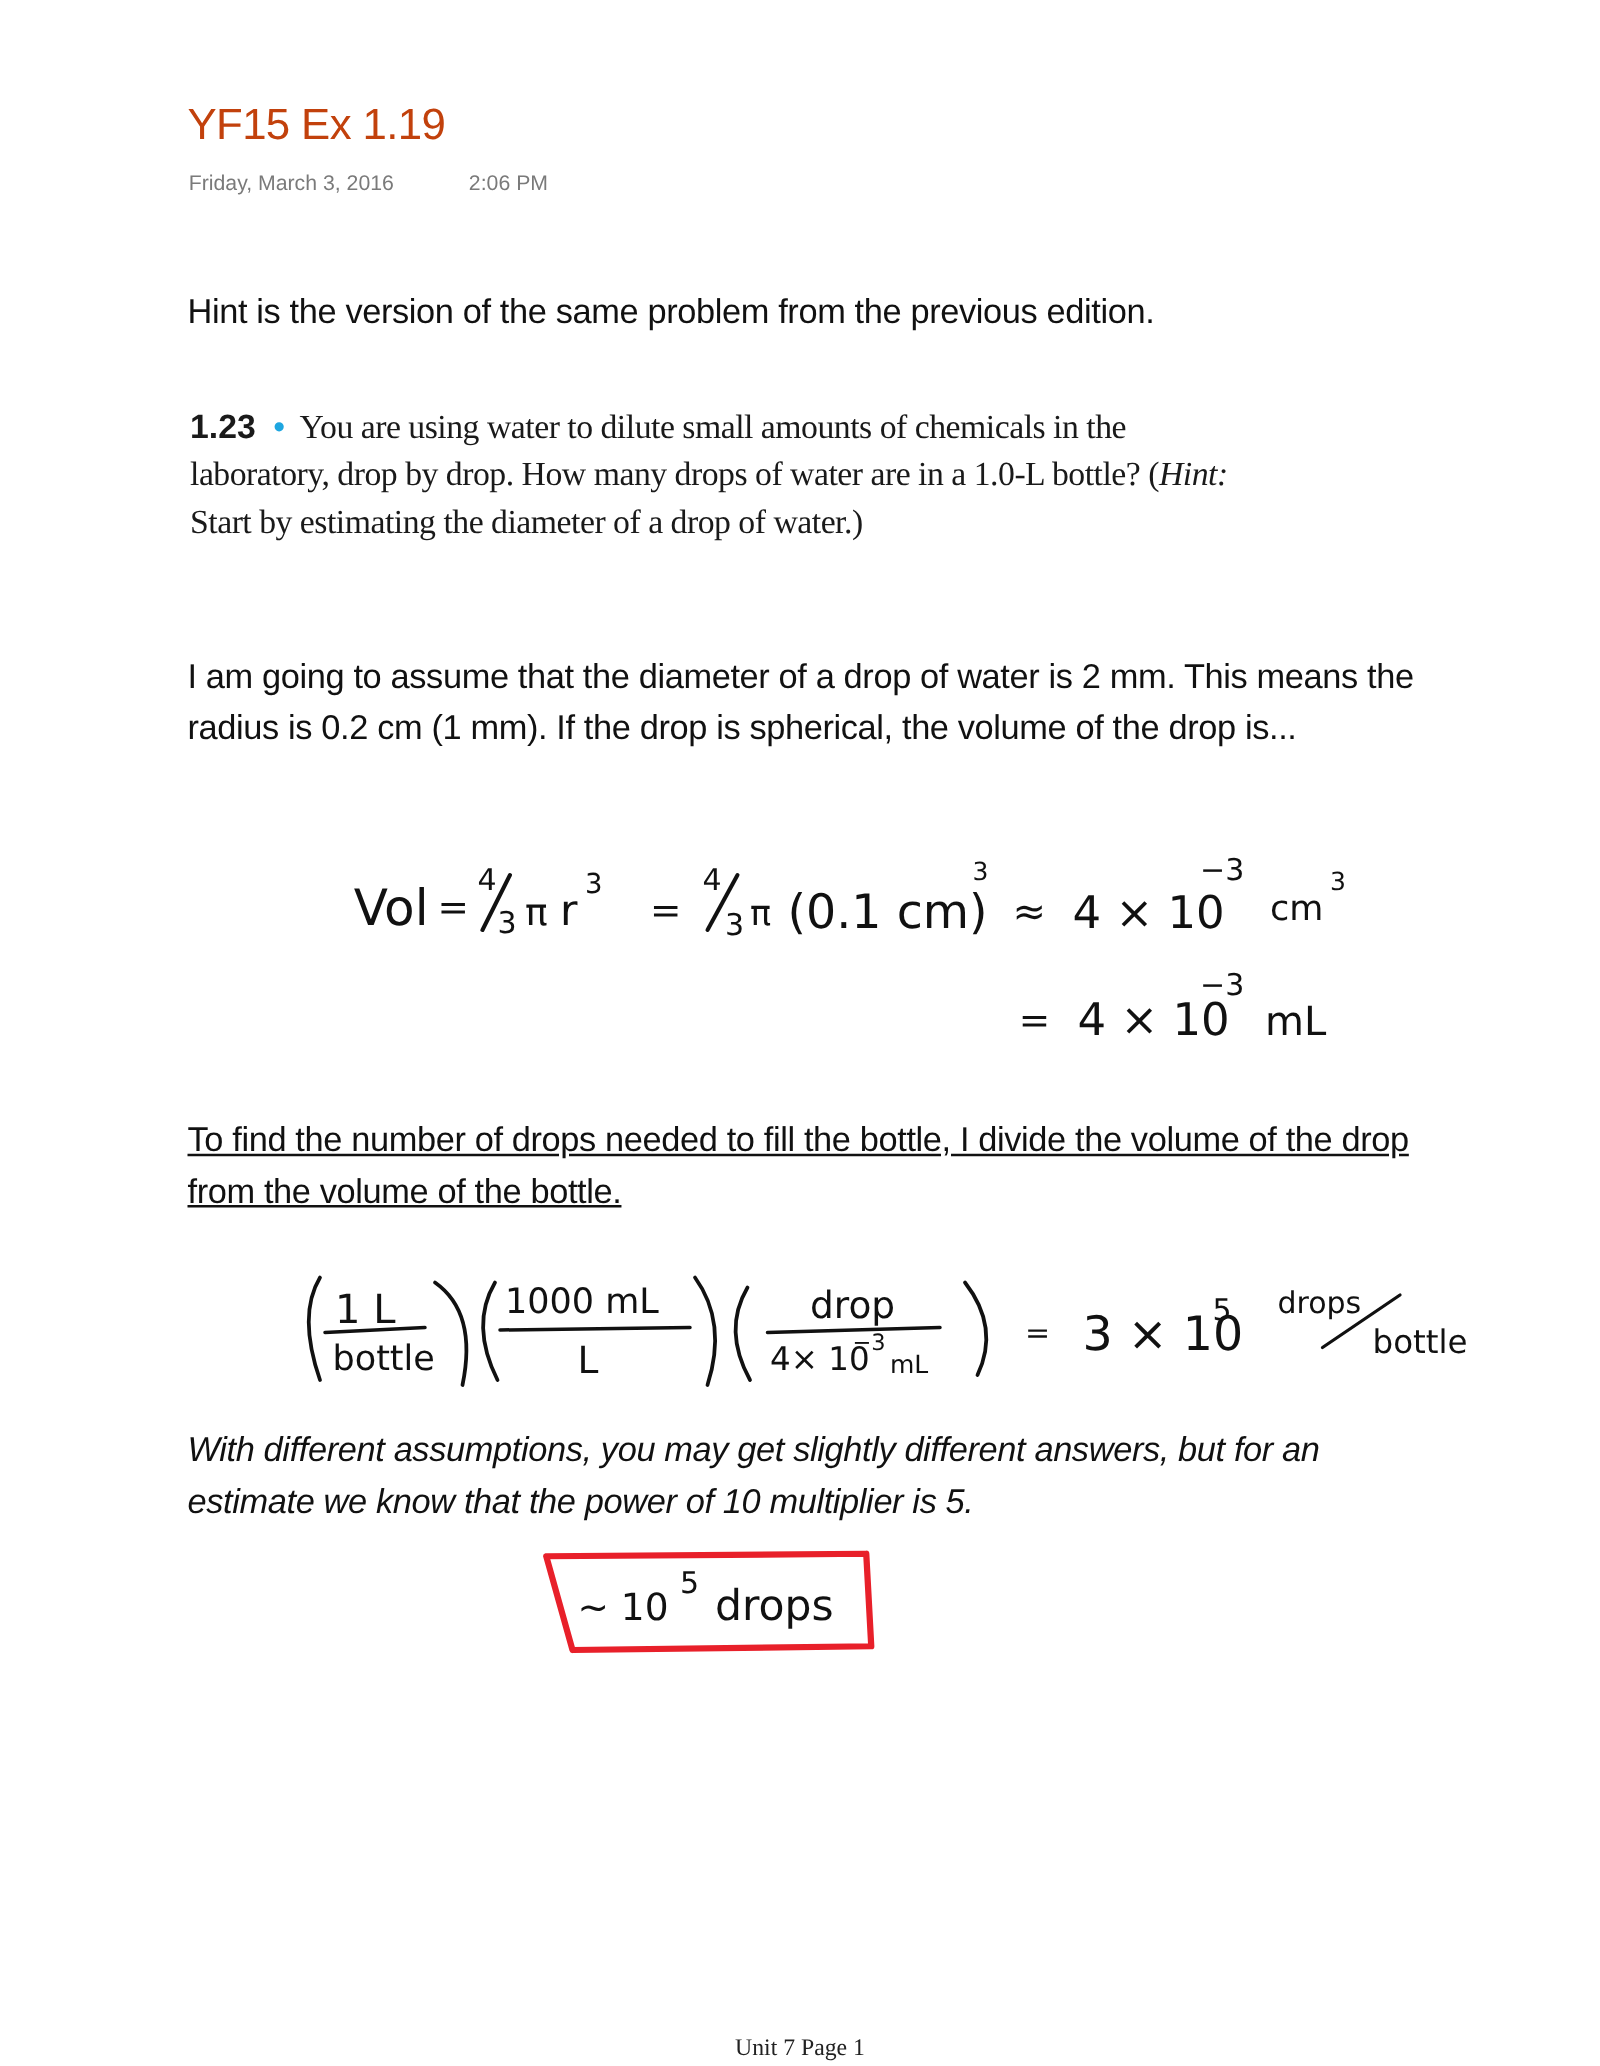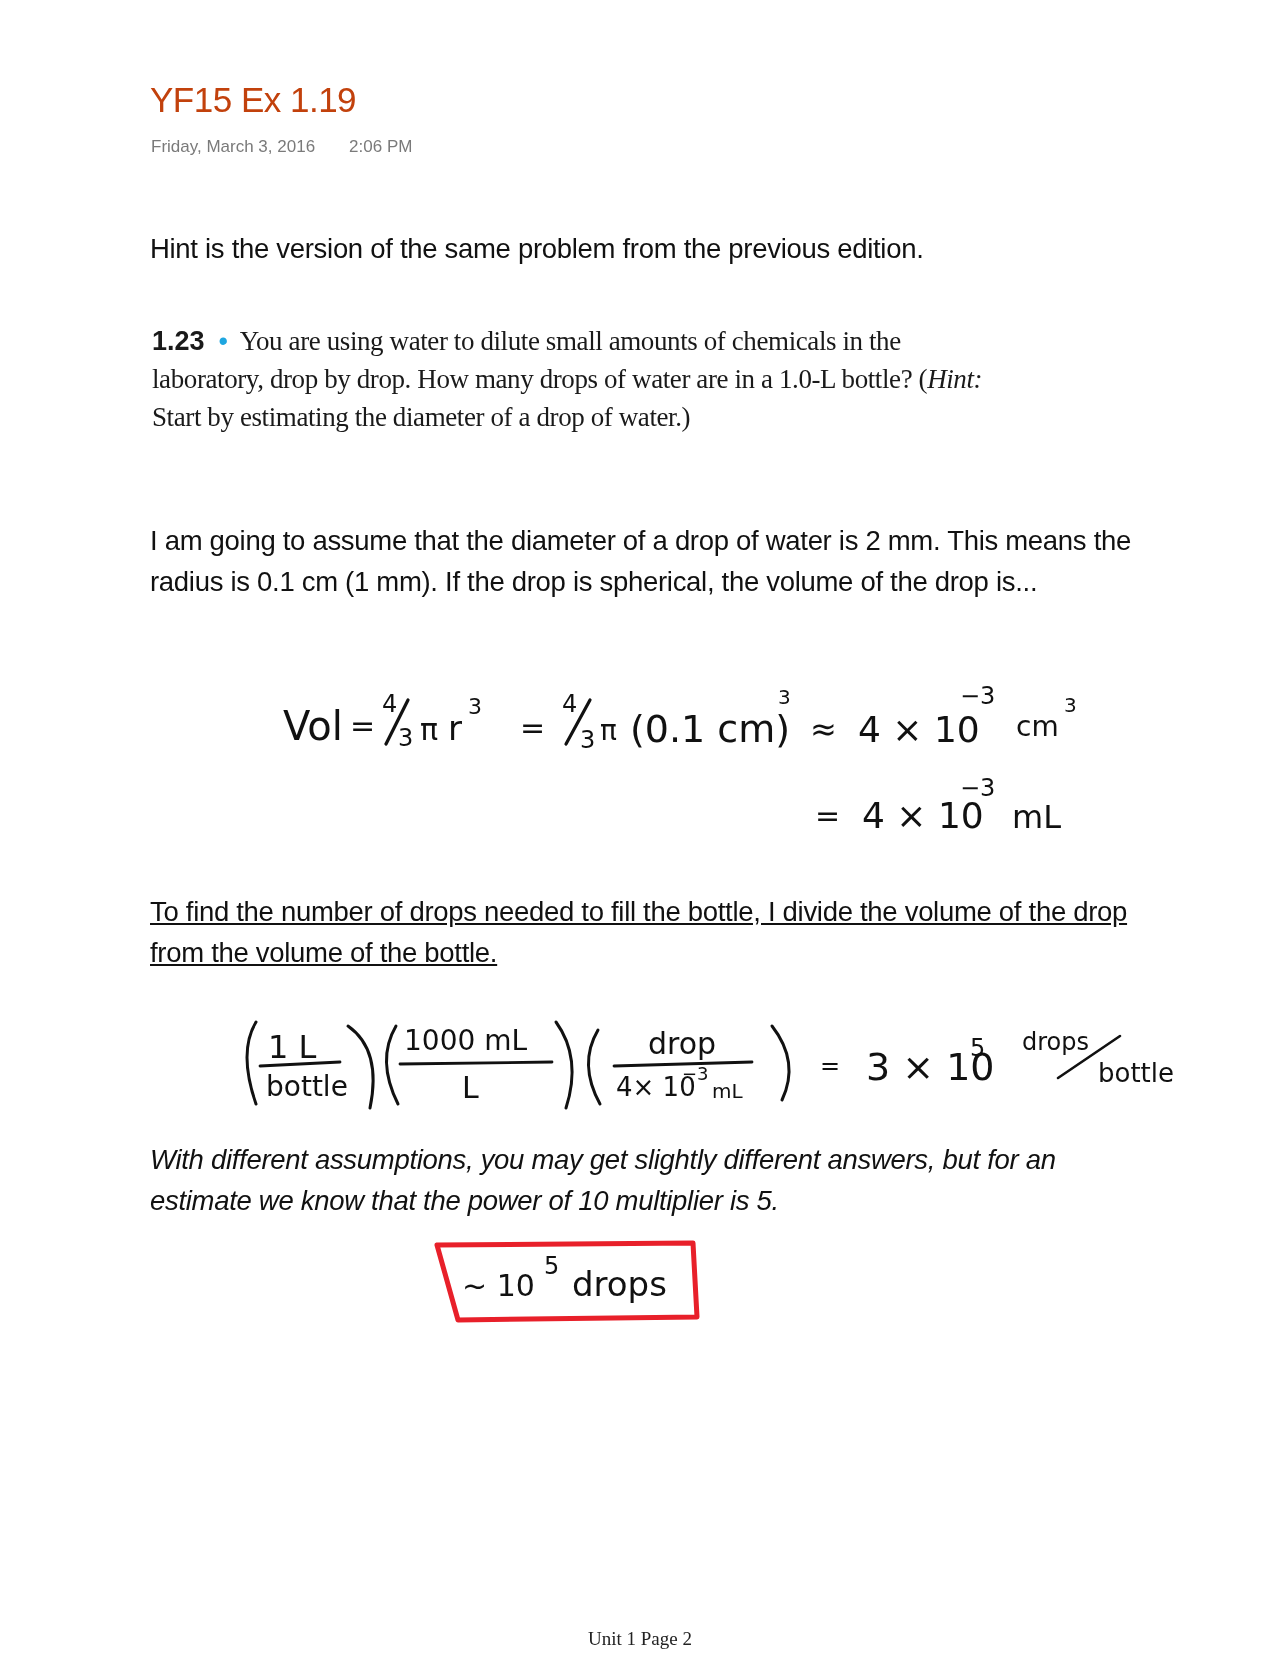--- a/index.html
+++ b/index.html
@@ -3,21 +3,21 @@
   <meta charset="utf-8">
   <style>
     html, body { margin: 0; padding: 0; background: #ffffff; }
     body { width: 1280px; height: 1653px; position: relative; overflow: hidden; color: #000; }
     .abs { position: absolute; }
     .sans { font-family: "Liberation Sans", "DejaVu Sans", sans-serif; }
     .serif { font-family: "Liberation Serif", "DejaVu Serif", serif; }
 
     .title { left: 150px; top: 80px; font-size: 35px; font-weight: 300; letter-spacing: -0.5px; color: #c2410c; white-space: nowrap; }
     .meta { left: 151px; top: 137px; font-size: 17px; color: #7a7a7a; white-space: nowrap; }
-    .meta .time { margin-left: 34px; }
+    .meta .time { margin-left: 60px; }
 
     .para { left: 150px; font-size: 27.5px; line-height: 41px; color: #111; letter-spacing: -0.3px; }
     .p-intro { top: 228px; width: 1000px; white-space: nowrap; }
     .p-assume { top: 520px; width: 990px; }
     .p-divide { top: 891px; width: 990px; text-decoration: underline; }
     .p-concl { top: 1139px; width: 990px; font-style: italic; }
 
     .problem { left: 152px; top: 322px; width: 850px; font-size: 27px; line-height: 38px; color: #1a1a1a; letter-spacing: -0.4px; }
     .problem .num { font-family: "Liberation Sans", "DejaVu Sans", sans-serif; font-weight: 700; font-size: 27px; letter-spacing: 0; }
     .problem .bullet { color: #1ea6e0; font-family: "Liberation Sans", sans-serif; margin: 0 12px 0 14px; }
@@ -35,21 +35,21 @@
 <div class="abs meta sans">
   <span>Friday, March 3, 2016</span><span class="time">2:06 PM</span>
 </div>
 
 <div class="abs para sans p-intro">Hint is the version of the same problem from the previous edition.</div>
 
 <div class="abs problem serif">
   <span class="num">1.23</span><span class="bullet">•</span><span>You are using water to dilute small amounts of chemicals in the laboratory, drop by drop. How many drops of water are in a 1.0-L bottle? (</span><i>Hint:</i><span> Start by estimating the diameter of a drop of water.)</span>
 </div>
 
-<div class="abs para sans p-assume">I am going to assume that the diameter of a drop of water is 2 mm. This means the radius is 0.1 cm (1 mm). If the drop is spherical, the volume of the drop is...</div>
+<div class="abs para sans p-assume">I am going to assume that the diameter of a drop of water is 2 mm. This means the radius is 0.2 cm (1 mm). If the drop is spherical, the volume of the drop is...</div>
 
 <svg class="ink" width="1280" height="1653" viewBox="0 0 1280 1653">
 
   <g>
     <text class="hw" x="283" y="740" font-size="40">Vol</text>
     <text class="hw" x="350" y="736" font-size="30">=</text>
 
     <text class="hw" x="382" y="712" font-size="24">4</text>
     <line x1="386" y1="744" x2="408" y2="700" stroke="#111" stroke-width="3.2" stroke-linecap="round"></line>
     <text class="hw" x="398" y="746" font-size="24">3</text>
@@ -112,13 +112,13 @@
     <text class="hw" x="462" y="1296" font-size="30">~ 10</text>
     <text class="hw" x="544" y="1274" font-size="24">5</text>
     <text class="hw" x="572" y="1296" font-size="34">drops</text>
   </g>
 </svg>
 
 <div class="abs para sans p-divide">To find the number of drops needed to fill the bottle, I divide the volume of the drop from the volume of the bottle.</div>
 
 <div class="abs para sans p-concl">With different assumptions, you may get slightly different answers, but for an estimate we know that the power of 10 multiplier is 5.</div>
 
-<div class="abs footer serif">Unit 1 Page 2</div>
+<div class="abs footer serif">Unit 7 Page 1</div>
 
 </body></html>

